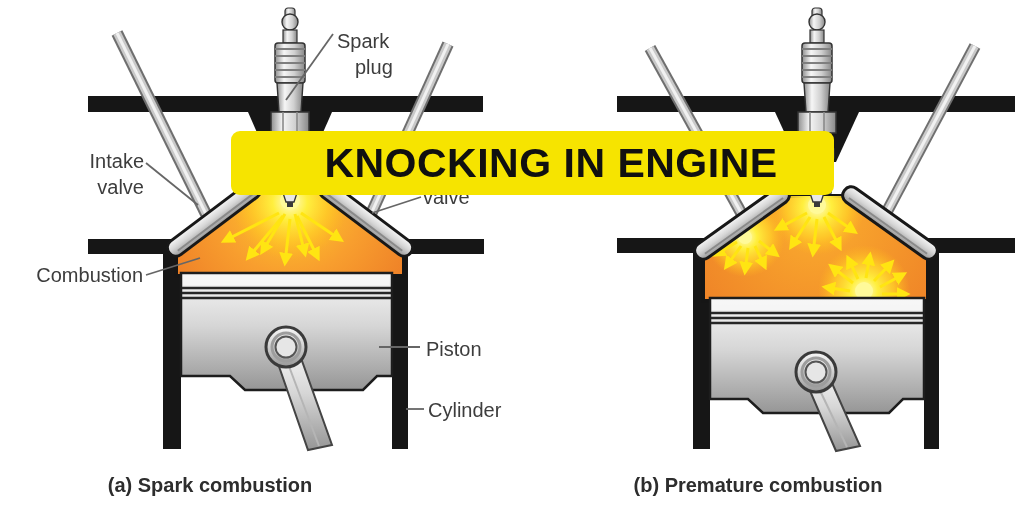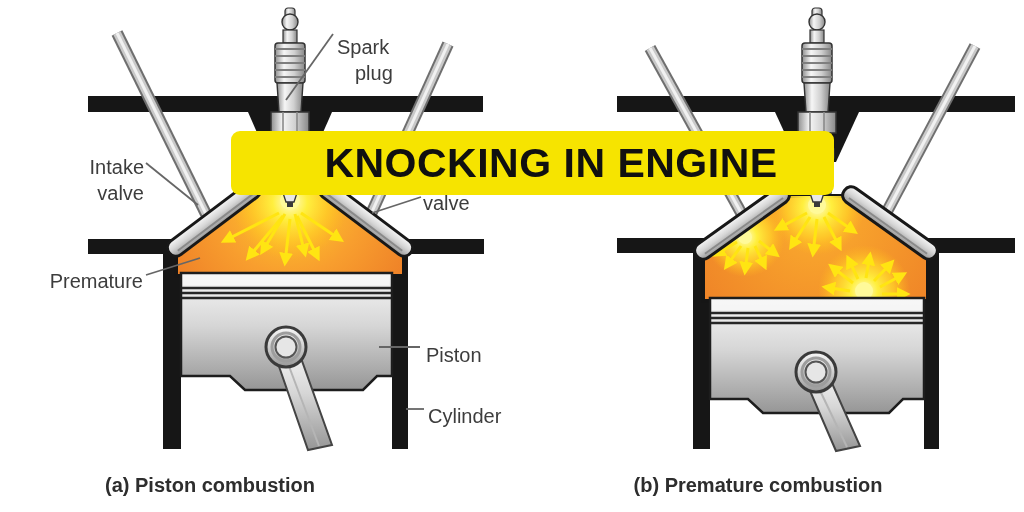--- a/index.html
+++ b/index.html
@@ -1,19 +1,19 @@
 <!DOCTYPE html>
 <html><head>
 <meta charset="utf-8">
 <style>
   html,body{margin:0;padding:0;background:#e9e9e9;}
   #stage{position:relative;width:1024px;height:512px;background:#ffffff;overflow:hidden;
          font-family:"Liberation Sans",sans-serif;}
   #diagram-svg{position:absolute;left:0;top:0;}
-  .lbl{position:absolute;color:#3d3d3d;font-size:20px;line-height:26px;z-index:3;margin-top:6px;}
+  .lbl{position:absolute;color:#3d3d3d;font-size:20px;line-height:26px;z-index:3;}
   .lbl .l2{display:block;}
   .ralign{text-align:right;}
   #spark-plug-label .l2{margin-left:18px;}
   .caption{position:absolute;top:474px;width:260px;text-align:center;color:#2d2d2d;
            font-size:20px;font-weight:bold;z-index:3;}
   #caption-a{left:80px;}
   #caption-b{left:628px;text-align:center;}
   #banner{position:absolute;left:231px;top:131px;width:566px;height:64px;border-radius:9px;
           display:flex;align-items:center;justify-content:center;z-index:5;
           font-size:41px;font-weight:800;letter-spacing:.5px;white-space:nowrap;padding-left:37px;}
@@ -251,31 +251,31 @@
 <div class="lbl ralign" style="left:23px;top:148px;width:121px;">
   <span>Intake</span>
   <span class="l2">valve</span>
 </div>
 
 <div class="lbl" style="left:423px;top:184px;">
   <span>valve</span>
 </div>
 
 <div class="lbl ralign" style="left:18px;top:262px;width:125px;">
-  <span>Premature</span>
+  <span>Combustion</span>
 </div>
 
 <div class="lbl" style="left:426px;top:336px;">
   <span>Piston</span>
 </div>
 
 <div class="lbl" style="left:428px;top:397px;">
   <span>Cylinder</span>
 </div>
 
-<div class="caption" id="caption-a">(a) Piston combustion</div>
+<div class="caption" id="caption-a">(a) Spark combustion</div>
 <div class="caption" id="caption-b">(b) Premature combustion</div>
 
 <div id="banner" style="background: rgb(246, 228, 0); color: rgb(16, 16, 16);">
   <span>KNOCKING IN ENGINE</span>
 </div>
 
 </div>
 
 </body></html>

